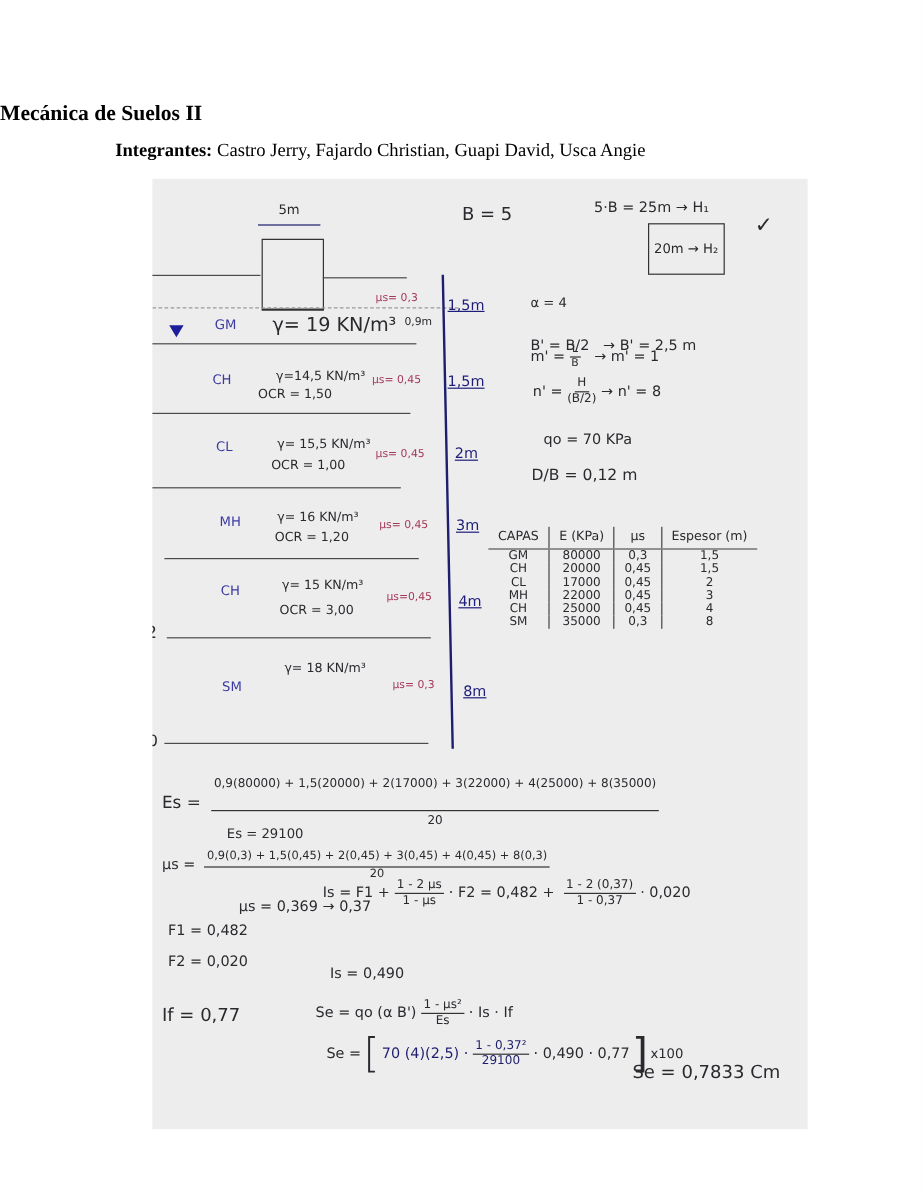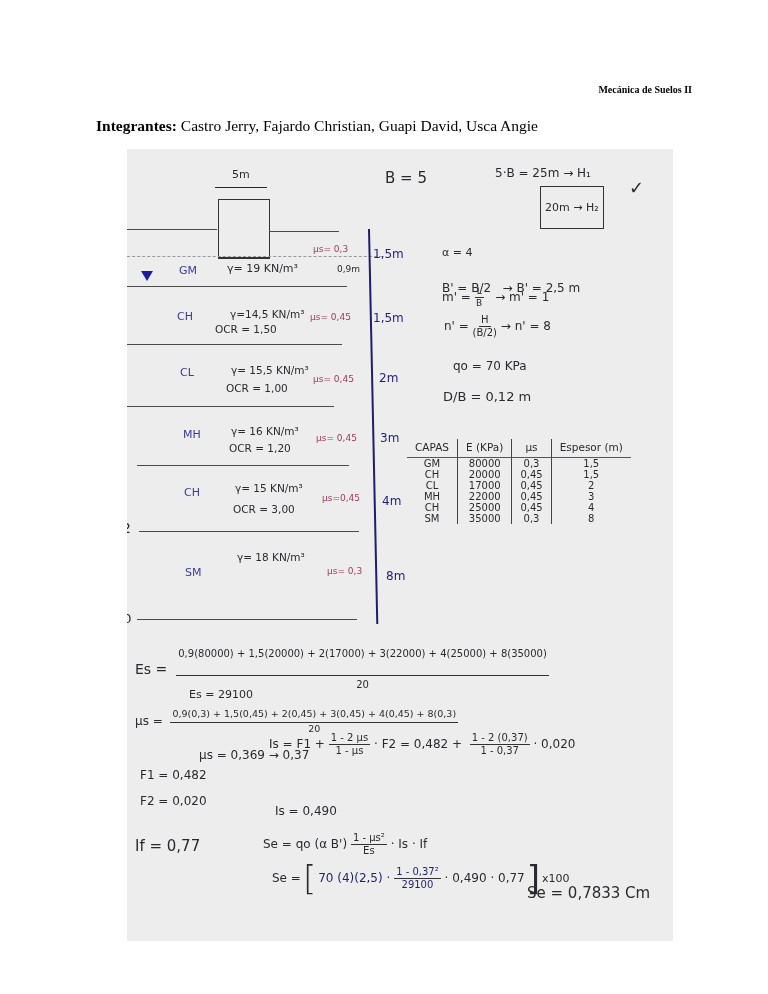--- a/index.html
+++ b/index.html
@@ -1,29 +1,29 @@
 <!DOCTYPE html>
 <html><head>
 <meta charset="utf-8">
 <style>
   html, body { margin: 0; padding: 0; background: #ffffff; }
   body { width: 768px; height: 994px; position: relative; overflow: hidden;
          font-family: "Liberation Serif", serif; color: #000; }
-  .doc-title { position: absolute; left: 0; width: 692px; top: 84px; text-align: right;
-               font-weight: bold; font-size: 10px; }
+  .doc-title { position: absolute; left: 0; width: 692px; top: 84px; text-align: left;
+               font-weight: bold; font-size: 18px; }
   .members { position: absolute; left: 96px; top: 117px; font-size: 15.5px; }
   .members b { font-weight: bold; }
 
   .photo { position: absolute; left: 127px; top: 149px; width: 546px; height: 792px;
            background: #eeedee; overflow: hidden; }
   .hw { position: absolute; font-family: "DejaVu Sans", sans-serif; color: #2a2a2e;
         white-space: nowrap; line-height: 1; }
   .blue { color: #3a3aa0; }
   .red  { color: #a43a5a; }
-  .ink  { color: #1e1e7a; }
+  .ink  { color: #1e1e7a; text-decoration: underline; }
   .line { position: absolute; height: 1px; background: #4a4a4a; }
   .vline { position: absolute; width: 2px; background: #1e1e6e; }
   .frac { display: inline-flex; flex-direction: column; align-items: center; vertical-align: middle; }
   .frac .num { border-bottom: 1.2px solid #333; padding: 0 2px 1px; }
   .frac .den { padding-top: 1px; }
   .box { border: 1.2px solid #333; padding: 15px 4px; }
   .tbl { position: absolute; left: 280px; top: 290px; font-family: "DejaVu Sans", sans-serif;
          color: #2a2a2e; font-size: 10px; border-collapse: collapse; }
   .tbl th { font-weight: normal; font-size: 10.5px; padding: 2px 8px 4px; border-bottom: 1px solid #555; }
   .tbl td { padding: 0 8px; line-height: 11px; text-align: center; }
@@ -45,21 +45,21 @@
   <div style="position:absolute;left:91px;top:50px;width:50px;height:57px;border:1.5px solid #333;border-bottom-width:2px"></div>
 
   <div class="line" style="left:-10px;top:80px;width:100px"></div>
   <div class="line" style="left:142px;top:82px;width:70px"></div>
 
   <div class="line" style="left:-10px;top:107px;width:265px;background:#aaa;height:1px;border-top:1px dashed #999;background:none"></div>
   <div class="hw red" style="left:186px;top:96px;font-size:9px">μs= 0,3</div>
   <div class="hw" style="left:210px;top:116px;font-size:9px">0,9m</div>
 
   <div class="hw blue" style="left:52px;top:116px;font-size:11px">GM</div>
-  <div class="hw" style="left:100px;top:114px;font-size:11px">γ= 19 KN/m³</div>
+  <div class="hw" style="left:100px;top:114px;font-size:16px">γ= 19 KN/m³</div>
   <div style="position:absolute;left:14px;top:122px;width:0;height:0;border-left:6px solid transparent;border-right:6px solid transparent;border-top:10px solid #1e1e9a"></div>
 
   <div class="line" style="left:-5px;top:137px;width:225px"></div>
 
   <div class="hw blue" style="left:50px;top:162px;font-size:11px">CH</div>
   <div class="hw" style="left:103px;top:160px;font-size:10.5px">γ=14,5 KN/m³</div>
   <div class="hw" style="left:88px;top:175px;font-size:10.5px">OCR = 1,50</div>
   <div class="hw red" style="left:183px;top:164px;font-size:9px">μs= 0,45</div>
 
   <div class="line" style="left:-5px;top:195px;width:220px"></div>

